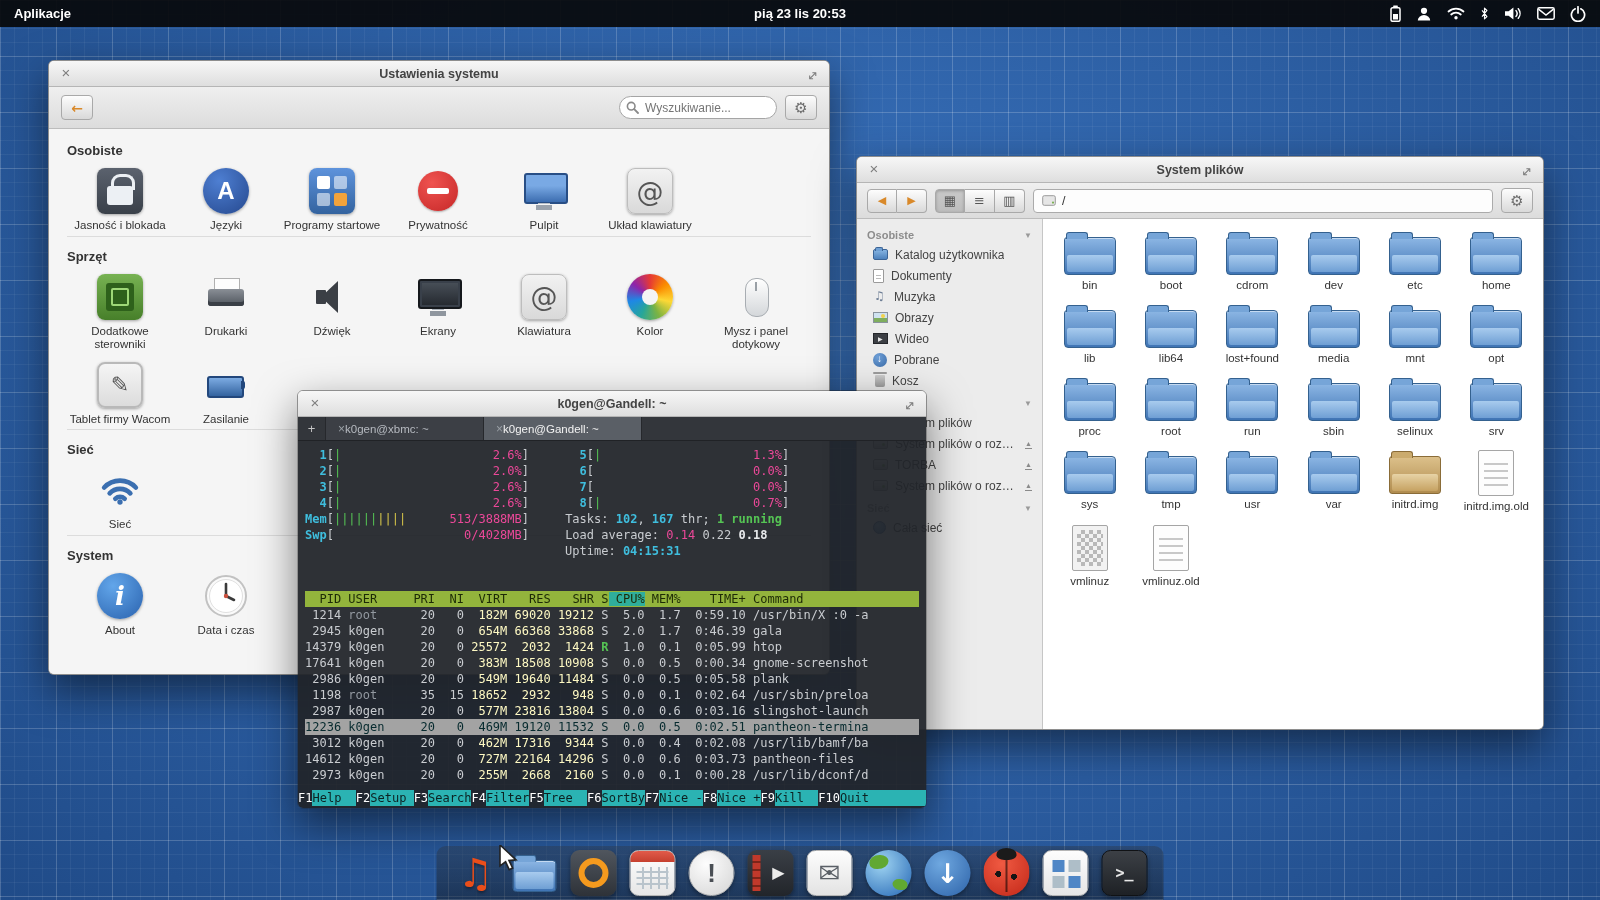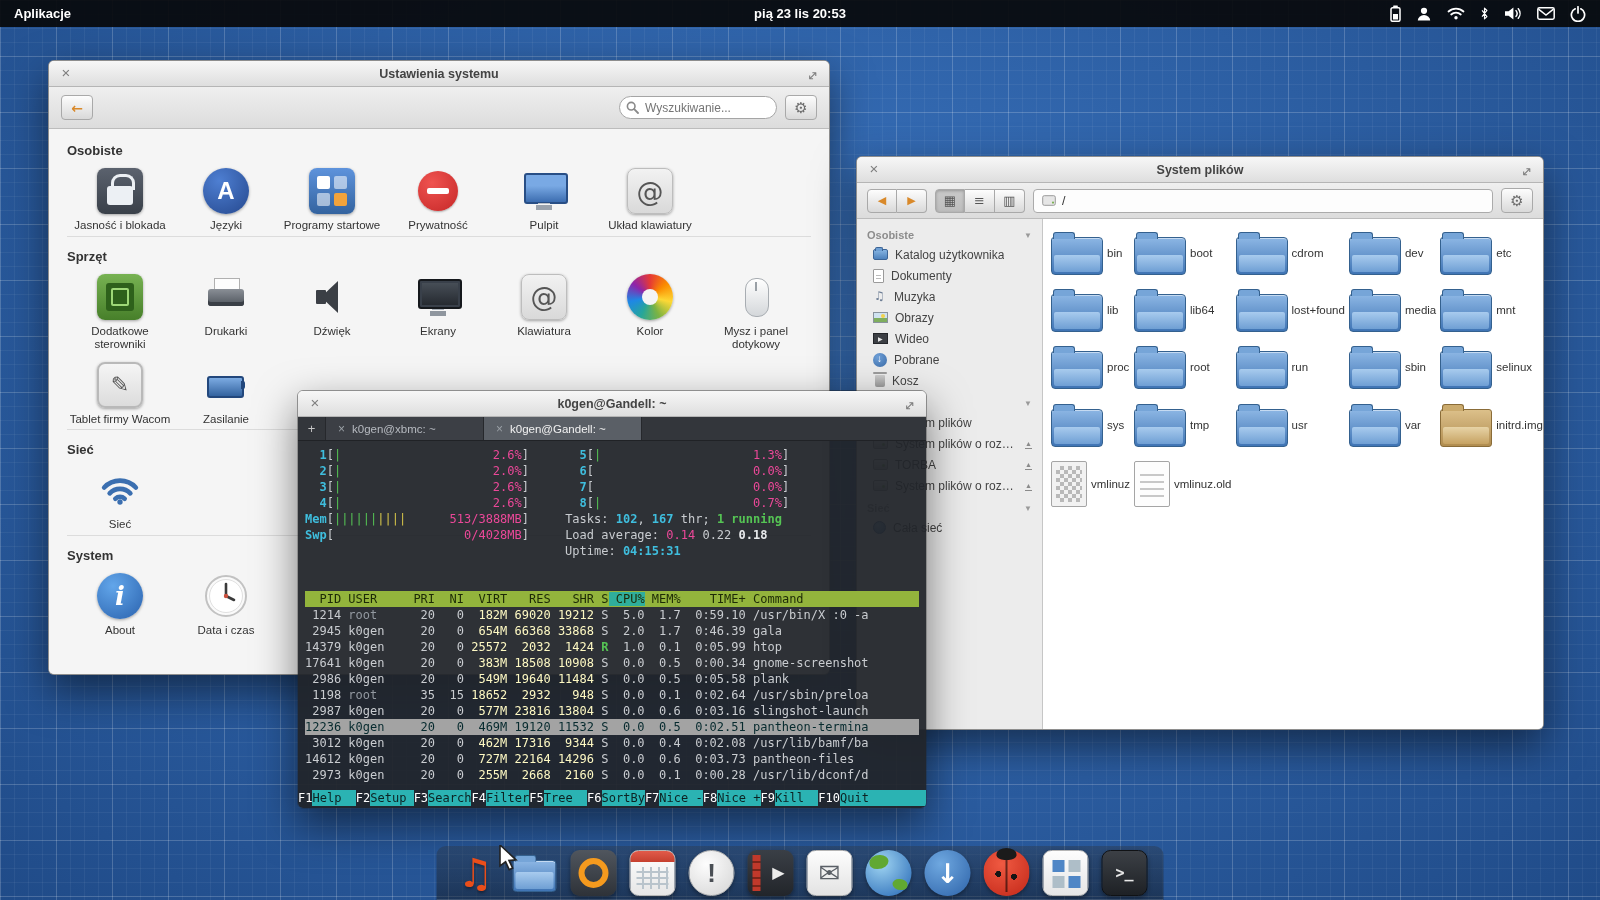--- a/index.html
+++ b/index.html
@@ -105,21 +105,21 @@
 .fsidebar{width:186px;background:#ececec;border-right:1px solid #c6c6c6;padding-top:4px;font-size:12px;color:#444;overflow:hidden}
 .fs-h{display:flex;align-items:center;font-weight:700;font-size:11px;color:#8c8c8c;padding:6px 10px 3px}
 .fs-arrow{margin-left:auto;font-size:8px;color:#9a9a9a}
 .fs-arrow::before{content:"▼"}
 .fs-item{display:flex;align-items:center;gap:7px;height:21px;padding:0 10px 0 16px;white-space:nowrap;overflow:hidden}
 .fs-item .lbl{overflow:hidden;text-overflow:ellipsis}
 .eject{margin-left:auto;font-size:7px;color:#8a8a8a;border-bottom:1.5px solid #8a8a8a;line-height:9px}
 .eject::before{content:"▲"}
 .fmain{flex:1;background:#fff;overflow:hidden;padding:12px 8px}
 .fgrid{display:grid;grid-template-columns:repeat(6,1fr);row-gap:13px;column-gap:4px}
-.fcell{display:flex;flex-direction:row;align-items:center;gap:4px;font-size:11.5px;color:#333;cursor:default}
+.fcell{display:flex;flex-direction:column;align-items:center;gap:4px;font-size:11.5px;color:#333;cursor:default}
 
 .bigicon{position:relative;display:inline-block}
 .e-folder{width:52px;height:38px;background:linear-gradient(#8cb6e4,#3f74b4);border:1px solid #34618f;border-radius:3px 4px 4px 4px;box-shadow:inset 0 1px 0 rgba(255,255,255,.5);margin-top:6px}
 .e-folder::before{content:"";position:absolute;top:-6px;left:1px;width:20px;height:6px;background:#76a5d8;border:1px solid #34618f;border-bottom:none;border-radius:3px 3px 0 0}
 .e-folder::after{content:"";position:absolute;left:2px;right:2px;bottom:2px;height:17px;background:linear-gradient(#a8cbee,#6f9fd4);border-radius:2px}
 .e-archive{width:52px;height:38px;background:linear-gradient(#dcc08a,#b08c4f);border:1px solid #8a6c38;border-radius:3px;margin-top:6px}
 .e-archive::before{content:"";position:absolute;top:-6px;left:1px;width:20px;height:6px;background:#cbab6e;border:1px solid #8a6c38;border-bottom:none;border-radius:3px 3px 0 0}
 .e-archive::after{content:"";position:absolute;left:2px;right:2px;bottom:2px;height:17px;background:linear-gradient(#e7d3a6,#c6a262);border-radius:2px}
 .e-doc{width:36px;height:46px;background:#fdfdfd;border:1px solid #a5a5a5;border-radius:2px}
 .e-doc::before{content:"";position:absolute;left:5px;right:5px;top:7px;height:30px;background:repeating-linear-gradient(#fdfdfd 0 5px,#c8c8c8 5px 7px)}
@@ -142,21 +142,21 @@
 .m-trash{width:10px;height:12px;background:linear-gradient(#cdcdcd,#9b9b9b);border-radius:1px 1px 2px 2px;margin-left:2px}
 .m-trash::before{content:"";position:absolute;top:-3px;left:-2px;right:-2px;height:2px;background:#9b9b9b;border-radius:1px}
 .m-disk{width:15px;height:11px;background:linear-gradient(#ececec,#b5b5b5);border:1px solid #8a8a8a;border-radius:2px}
 .m-disk::before{content:"";position:absolute;right:2px;top:4px;width:3px;height:3px;border-radius:50%;background:#7fae5e}
 .m-network{width:13px;height:13px;border-radius:50%;background:radial-gradient(circle at 35% 30%,#9cc8ea,#4478b4);border:1px solid #3b6496}
 
 #win-terminal{left:297px;top:390px;width:630px;height:419px;background:none}
 .term-tabs{height:24px;background:#33363b;display:flex;align-items:stretch;border-bottom:1px solid #202226}
 .tplus{width:28px;display:flex;align-items:center;justify-content:center;color:#c6c6c6;border-right:1px solid #26282c;font-size:13px}
 .tplus::before{content:"+"}
-.ttab{display:flex;align-items:center;gap:7px;padding:0 12px;font-size:11.5px;color:#b6bac0;background:#3c3f45;border-right:1px solid #26282c;min-width:158px}
+.ttab{display:flex;align-items:center;padding:0 12px;font-size:11.5px;color:#b6bac0;background:#3c3f45;border-right:1px solid #26282c;min-width:158px}
 .ttab.active{background:#5a5f66;color:#f2f2f2}
 .ttab-x{color:#9aa0a6;font-size:12px}
 .ttab-x::before{content:"×"}
 .term-body{position:relative;height:calc(100% - 50px);background:rgba(33,36,41,.94);padding:6px 7px;font:12px/16px "DejaVu Sans Mono",monospace;color:#c9ccd0}
 .tline{white-space:pre;height:16px}
 .h-fg{color:#c9ccd0}
 .h-cyan{color:#3fbede}
 .h-dim{color:#ec4899}
 .h-dim2{color:#9298a0}
 .h-green{color:#55c454}

